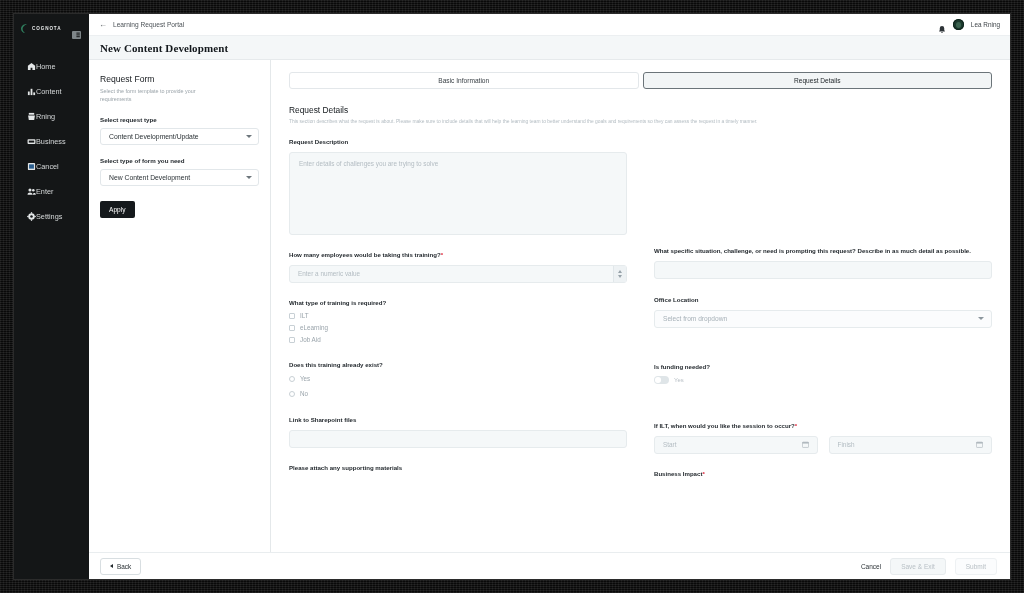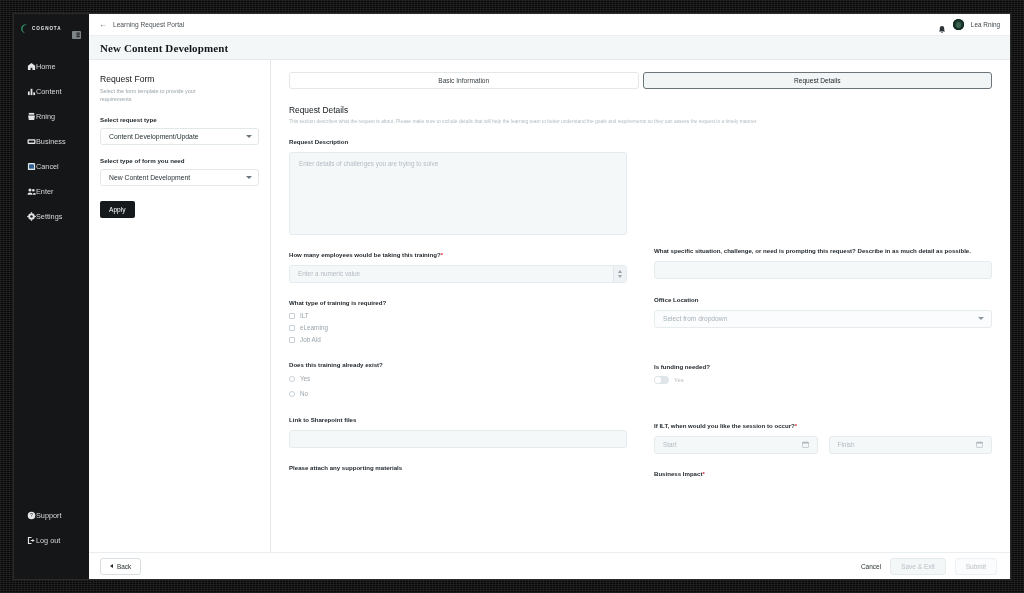--- a/index.html
+++ b/index.html
@@ -305,40 +305,20 @@
                 <rect x="4.3" y="0.2" width="1.4" height="1.6" fill="#e3e6e7"></rect>
                 <rect x="4.3" y="8.2" width="1.4" height="1.6" fill="#e3e6e7"></rect>
                 <rect x="0.2" y="4.3" width="1.6" height="1.4" fill="#e3e6e7"></rect>
                 <rect x="8.2" y="4.3" width="1.6" height="1.4" fill="#e3e6e7"></rect>
               </svg>
           </span>
           <span>Settings</span>
         </div>
       </div>
 
-      <div class="nav-bottom">
-        <div class="nav-item">
-          <span class="nav-ic">
-            <svg width="9" height="9" viewBox="0 0 10 10">
-                <circle cx="5" cy="5" r="4.2" fill="#e3e6e7"></circle>
-                <text x="5" y="7.2" font-size="5.6" text-anchor="middle" fill="#141617" font-family="Liberation Sans">?</text>
-              </svg>
-          </span>
-          <span>Support</span>
-        </div>
-        <div class="nav-item">
-          <span class="nav-ic">
-            <svg width="9" height="9" viewBox="0 0 10 10">
-                <path d="M1 1h4v1.3H2.3v5.4H5V9H1z" fill="#e3e6e7"></path>
-                <path d="M6 3.2L8.6 5 6 6.8V5.6H4.2V4.4H6z" fill="#e3e6e7"></path>
-              </svg>
-          </span>
-          <span>Log out</span>
-        </div>
-      </div>
     </div>
 
     <div id="main">
 
       <div class="topbar">
         <div class="crumb">
           <span class="arrow">←</span>
           <span>Learning Request Portal</span>
         </div>
         <div class="topbar-right">

